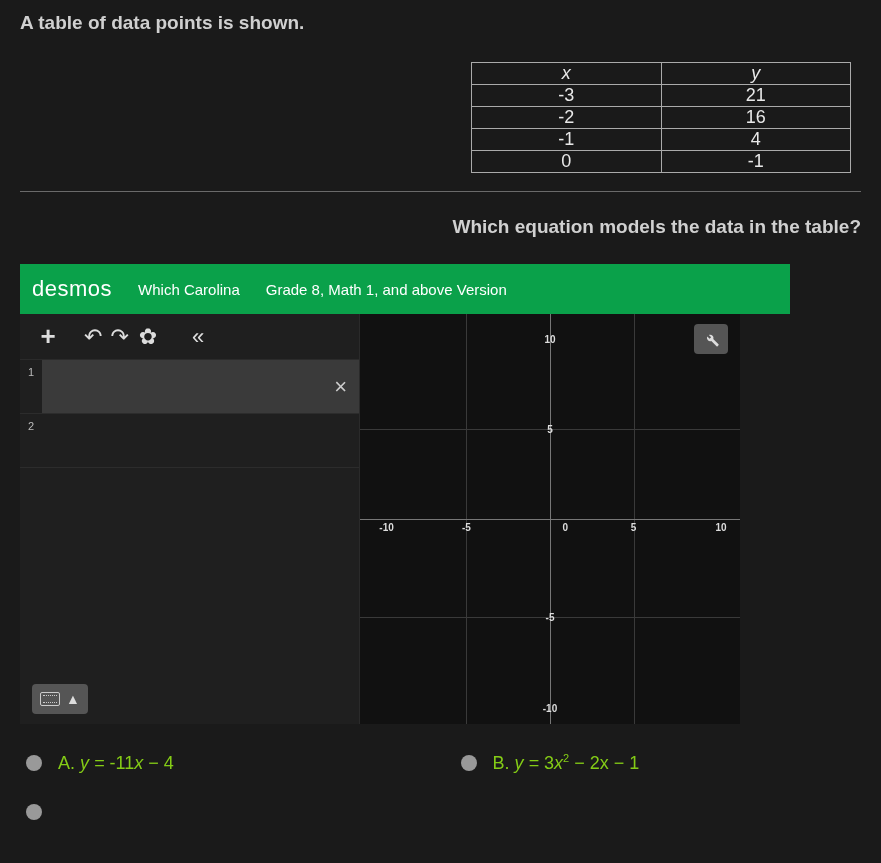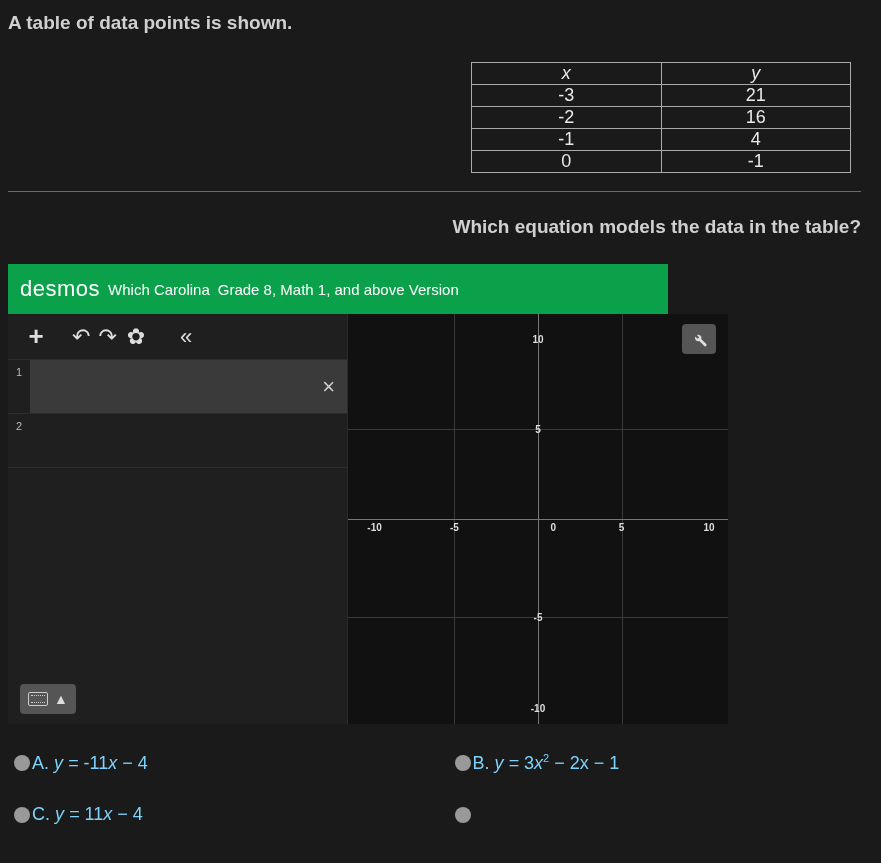--- a/index.html
+++ b/index.html
@@ -5,21 +5,21 @@
   * { box-sizing: border-box; margin: 0; padding: 0; }
   body {
     width: 881px;
     height: 863px;
     background: #1a1a1a;
     color: #e0e0e0;
     font-family: Arial, sans-serif;
     overflow: hidden;
   }
   .screen {
-    padding: 12px 20px 20px 8px;
+    padding: 12px 20px 20px 20px;
   }
   .prompt-1 {
     font-size: 19px;
     font-weight: bold;
     color: #d0d0d0;
     margin-bottom: 28px;
   }
   .table-wrap {
     display: flex;
     justify-content: flex-end;
@@ -46,25 +46,25 @@
   .prompt-2 {
     font-size: 19px;
     font-weight: bold;
     color: #d0d0d0;
     margin-bottom: 26px;
     text-align: right;
   }
   .desmos-bar {
     background: #0aa14a;
     color: #fff;
-    width: 660px;
+    width: 770px;
     height: 50px;
     display: flex;
     align-items: center;
-    gap: 8px;
+    gap: 26px;
     padding: 0 12px;
     font-size: 15px;
   }
   .desmos-logo { font-size: 22px; font-weight: 500; letter-spacing: 0.5px; }
   .calc {
     width: 720px;
     height: 410px;
     background: #191919;
     position: relative;
     display: flex;
@@ -162,23 +162,23 @@
     margin-top: 28px;
     display: grid;
     grid-template-columns: 1fr 1fr;
     row-gap: 30px;
     column-gap: 40px;
     padding: 0 6px;
   }
   .choice {
     display: flex;
     align-items: center;
-    gap: 2px;
+    gap: 16px;
     font-size: 18px;
-    color: #7dd3fc;
+    color: #84cc16;
   }
   .radio {
     width: 16px; height: 16px; border-radius: 50%;
     background: #999;
     flex-shrink: 0;
   }
   .eq { font-style: italic; }
   .eq sup { font-size: 11px; font-style: normal; }
   .eq .n { font-style: normal; }
 </style>
@@ -290,23 +290,16 @@
     </div>
     <div class="choice">
       <span class="radio"></span>
       <span class="eq">
         <span class="n">B.</span>
         <span>y = </span><span class="n">3</span><span>x</span><sup>2</sup><span class="n"> − 2x</span><span class="n"> − 1</span>
       </span>
     </div>
     <div class="choice">
       <span class="radio"></span>
-      <span class="eq">
-        <span class="n">C.</span>
-        <span>y = </span><span class="n">11</span><span>x</span><span class="n"> − 4</span>
-      </span>
-    </div>
-    <div class="choice">
-      <span class="radio"></span>
     </div>
   </div>
 
 </div>
 
 </body></html>

